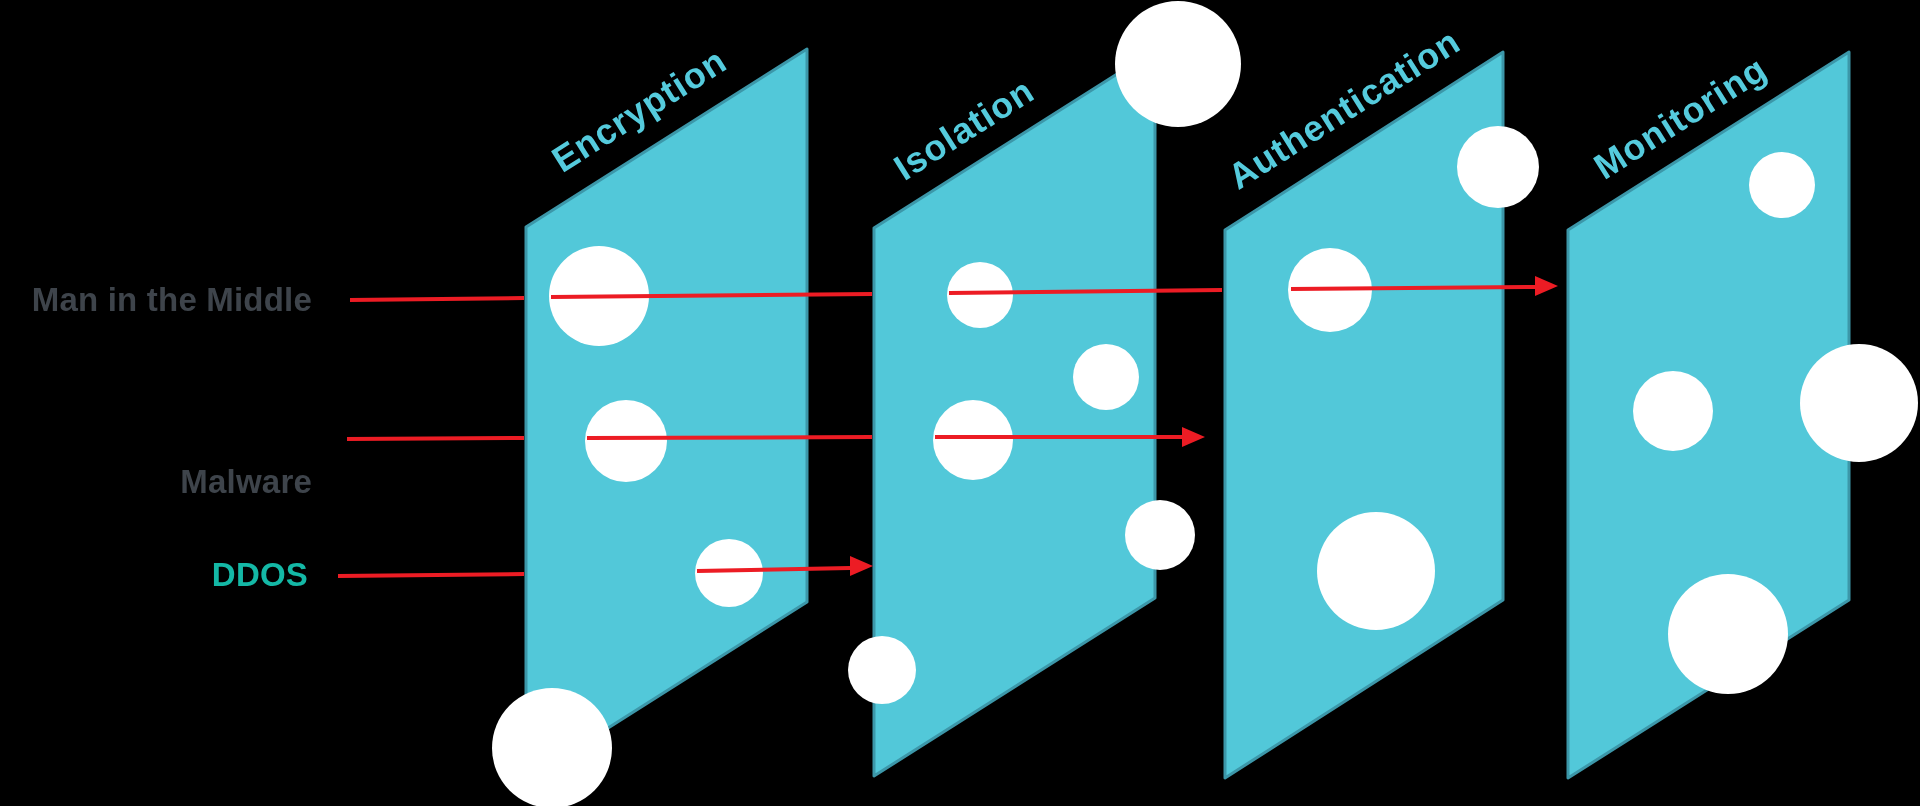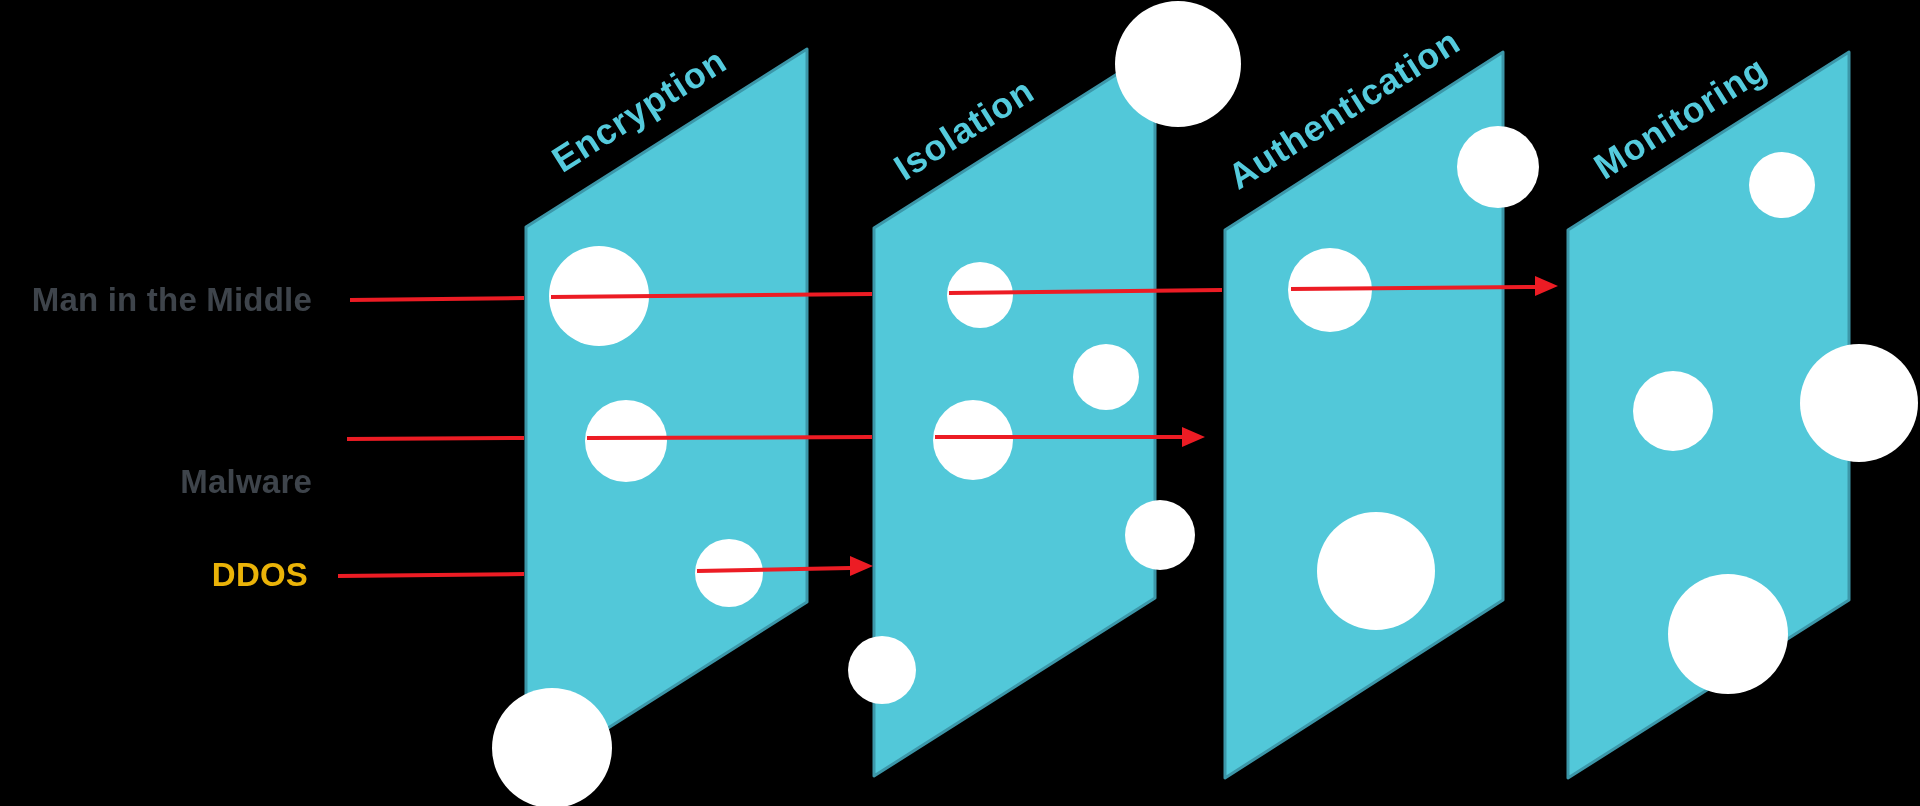--- a/index.html
+++ b/index.html
@@ -66,19 +66,19 @@
       <line x1="587" y1="438" x2="872" y2="437" stroke="#EC1C24" stroke-width="4"></line>
       <line x1="935" y1="437" x2="1182" y2="437" stroke="#EC1C24" stroke-width="4"></line>
       <polygon points="1205,437 1182,427 1182,447" fill="#EC1C24"></polygon>
       <line x1="338" y1="576" x2="524" y2="574" stroke="#EC1C24" stroke-width="4"></line>
       <line x1="697" y1="571" x2="850" y2="568" stroke="#EC1C24" stroke-width="4"></line>
       <polygon points="873,566 850,556 850,576" fill="#EC1C24"></polygon>
     </svg>
 
   <div class="threat-label" id="threat-0" style="right: 1608px; top: 300px; color: rgb(62, 68, 75);">Man in the Middle</div>
   <div class="threat-label" id="threat-1" style="right: 1608px; top: 438px; color: rgb(62, 68, 75); margin-top: 44px;">Malware</div>
-  <div class="threat-label" id="threat-2" style="right: 1612px; top: 575px; color: #eab308;">DDOS</div>
+  <div class="threat-label" id="threat-2" style="right: 1612px; top: 575px; color: #14b8a6;">DDOS</div>
 
   <div class="panel-title" id="ptitle-0" style="left: 560px; top: 141px; color: rgb(85, 203, 221); transform: rotate(-32.3deg);">Encryption</div>
   <div class="panel-title" id="ptitle-1" style="left: 902px; top: 149px; color: rgb(85, 203, 221); transform: rotate(-32.3deg);">Isolation</div>
   <div class="panel-title" id="ptitle-2" style="left: 1236px; top: 158px; color: rgb(85, 203, 221); transform: rotate(-32.3deg);">Authentication</div>
   <div class="panel-title" id="ptitle-3" style="left: 1602px; top: 148px; color: rgb(85, 203, 221); transform: rotate(-32.3deg);">Monitoring</div>
 </div>
 
 </body></html>

